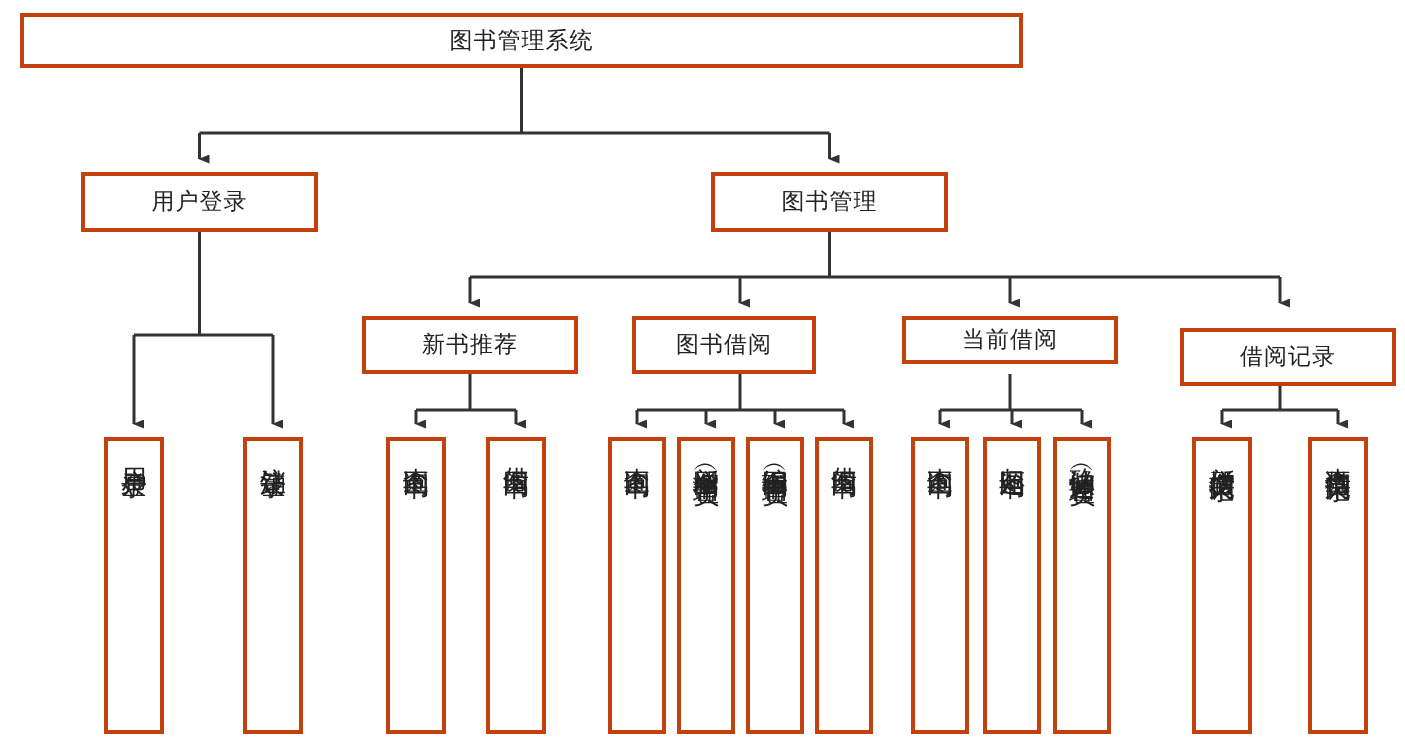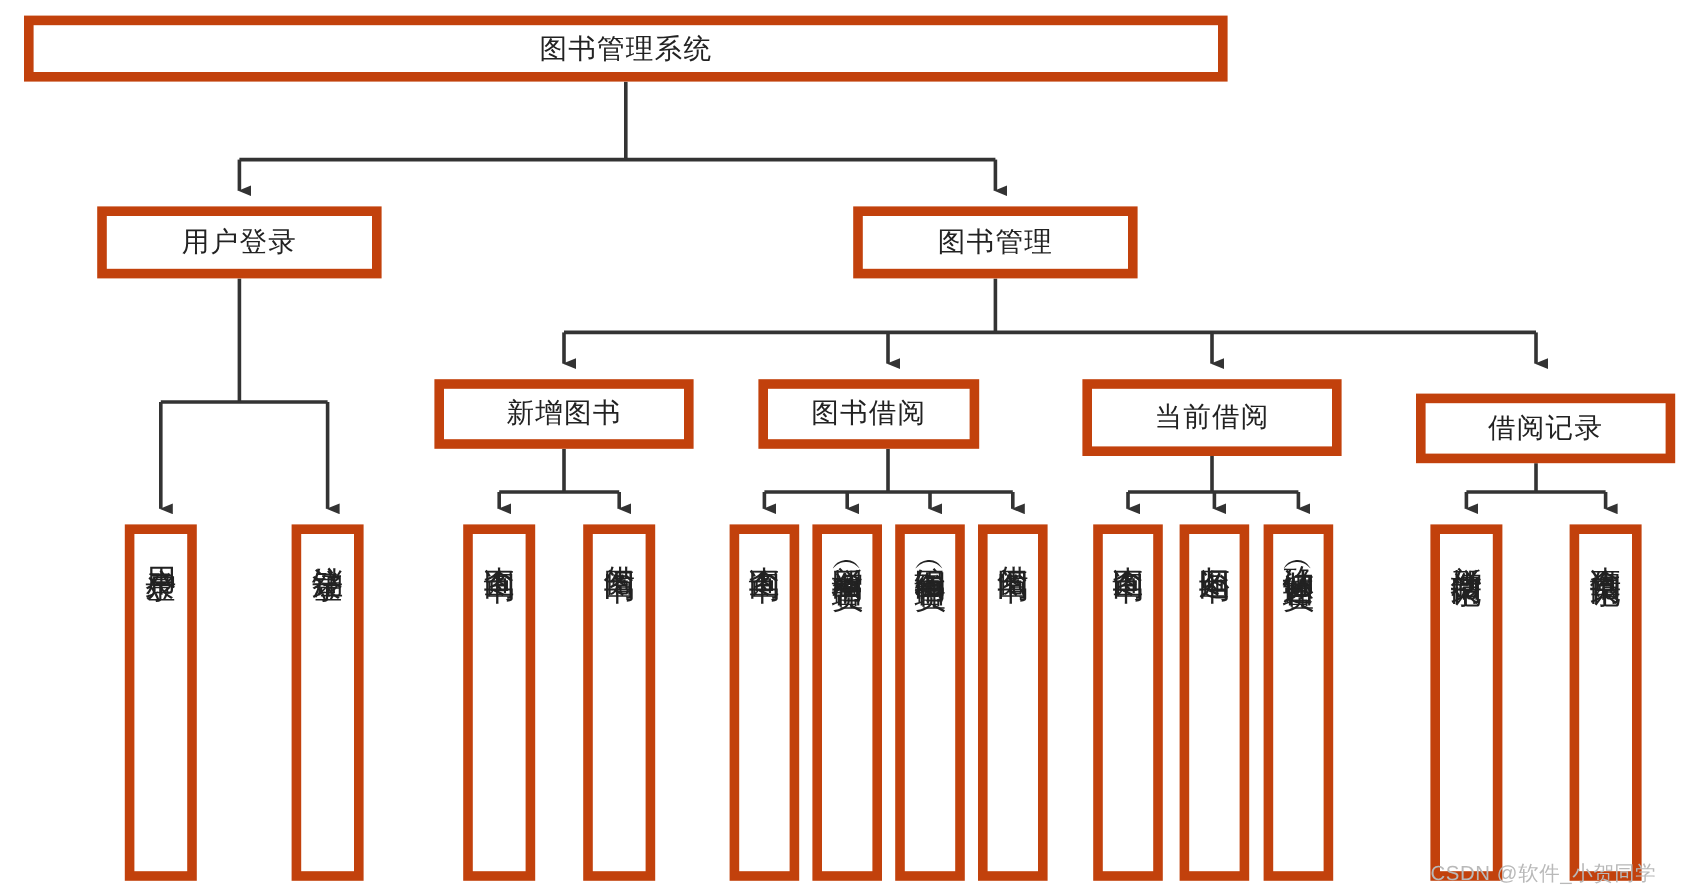--- a/index.html
+++ b/index.html
@@ -21,21 +21,21 @@
     position: absolute;
     left: 0;
     top: 0;
     width: 1405px;
     height: 747px;
   }
   .node-box {
     position: absolute;
     box-sizing: border-box;
     background: #ffffff;
-    border: 8px solid #c2410c;
+    border: 4px solid #c2410c;
     display: flex;
     align-items: center;
     justify-content: center;
     color: #222222;
   }
   .node-box.horizontal {
     writing-mode: horizontal-tb;
   }
   .node-label-h {
     font-size: 23px;
@@ -118,26 +118,26 @@
       <div class="node-box horizontal" style="left: 20px; top: 13px; width: 1003px; height: 55px;">
         <span class="node-label-h">图书管理系统</span>
       </div>
       <div class="node-box horizontal" style="left: 81px; top: 172px; width: 237px; height: 60px;">
         <span class="node-label-h">用户登录</span>
       </div>
       <div class="node-box horizontal" style="left: 711px; top: 172px; width: 237px; height: 60px; justify-content: center;">
         <span class="node-label-h">图书管理</span>
       </div>
       <div class="node-box horizontal" style="left: 362px; top: 316px; width: 216px; height: 58px;">
-        <span class="node-label-h">新增图书</span>
+        <span class="node-label-h">新书推荐</span>
       </div>
       <div class="node-box horizontal" style="left: 632px; top: 316px; width: 184px; height: 58px;">
         <span class="node-label-h">图书借阅</span>
       </div>
-      <div class="node-box horizontal" style="left: 902px; top: 316px; width: 216px; height: 64px;">
+      <div class="node-box horizontal" style="left: 902px; top: 316px; width: 216px; height: 48px;">
         <span class="node-label-h">当前借阅</span>
       </div>
       <div class="node-box horizontal" style="left: 1180px; top: 316px; width: 216px; height: 58px; margin-top: 12px;">
         <span class="node-label-h">借阅记录</span>
       </div>
       <div class="node-box vertical" style="left: 104px; top: 437px; width: 60px; height: 297px;">
         <span class="node-label-v">用户登录</span>
       </div>
       <div class="node-box vertical" style="left: 243px; top: 437px; width: 60px; height: 297px;">
         <span class="node-label-v">注销登录</span>
@@ -170,14 +170,13 @@
         <span class="node-label-v">确认归还（管理员）</span>
       </div>
       <div class="node-box vertical" style="left: 1192px; top: 437px; width: 60px; height: 297px;">
         <span class="node-label-v">新增借阅记录</span>
       </div>
       <div class="node-box vertical" style="left: 1308px; top: 437px; width: 60px; height: 297px;">
         <span class="node-label-v">查询借阅记录</span>
       </div>
     </div>
 
-  <div class="watermark" style="left: 1192px; top: 716px; color: rgb(185, 185, 185);">CSDN @软件_小贺同学</div>
 </div>
 
 </body></html>

